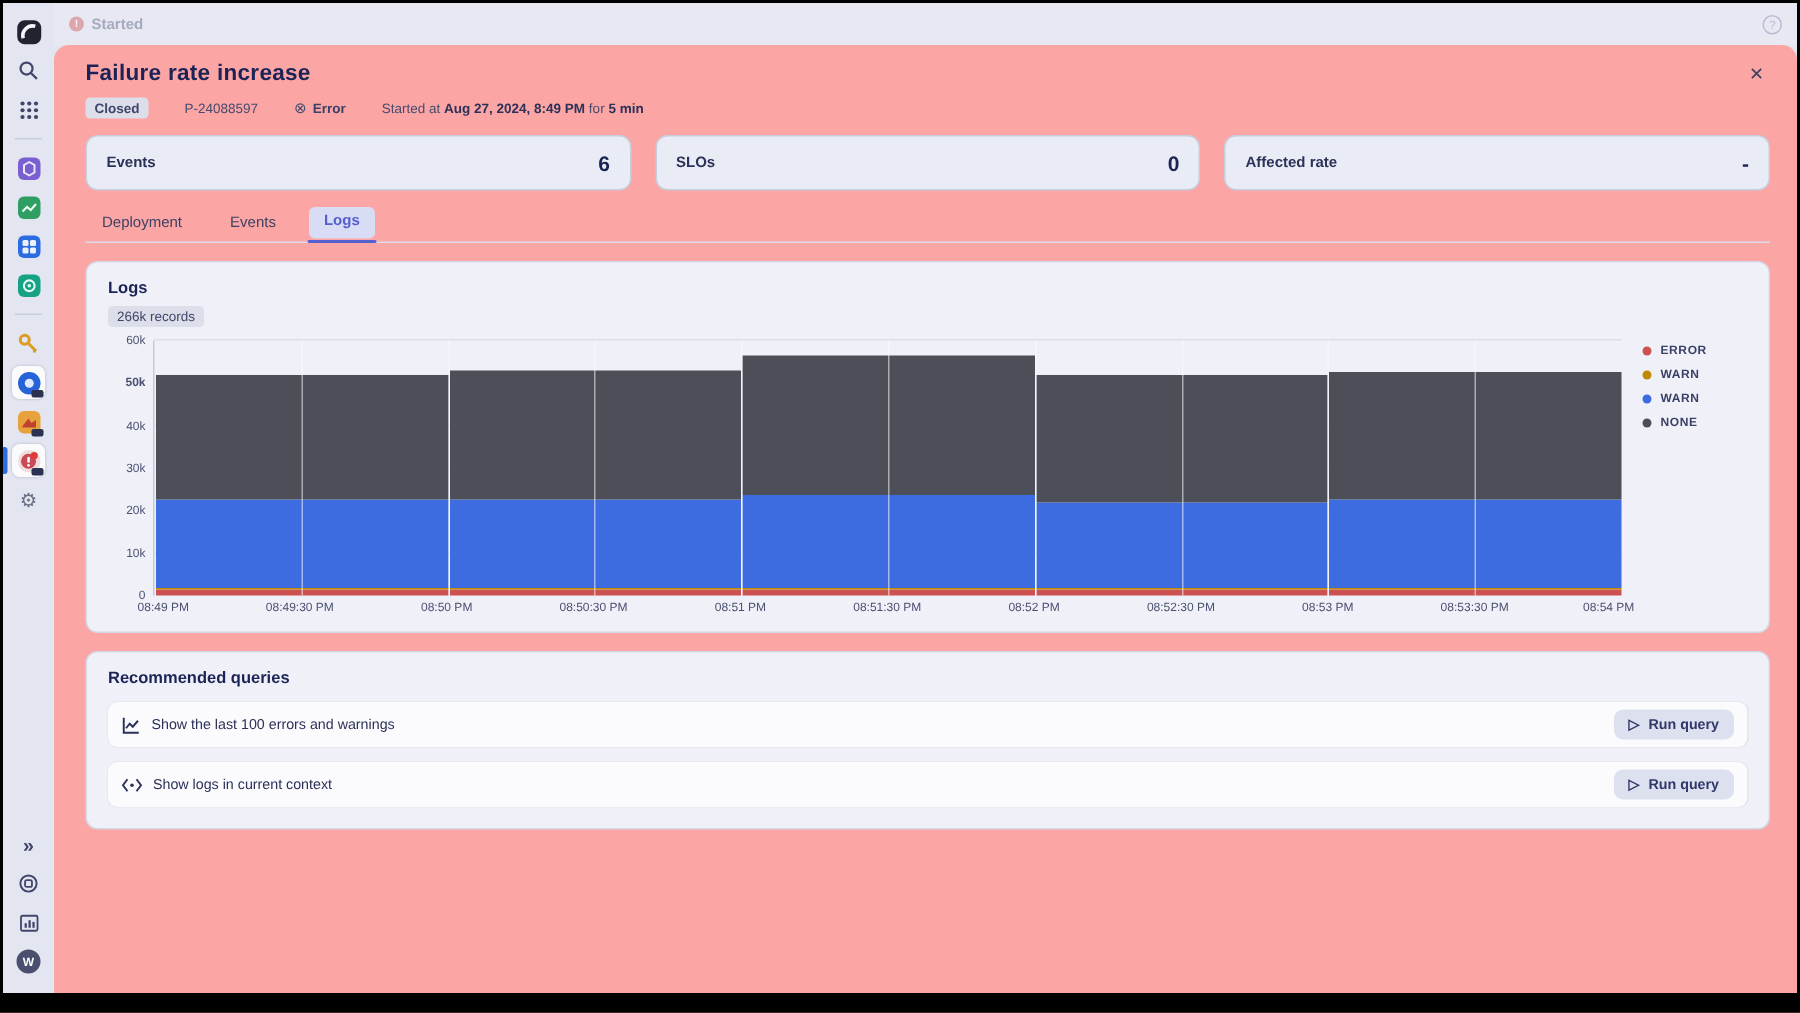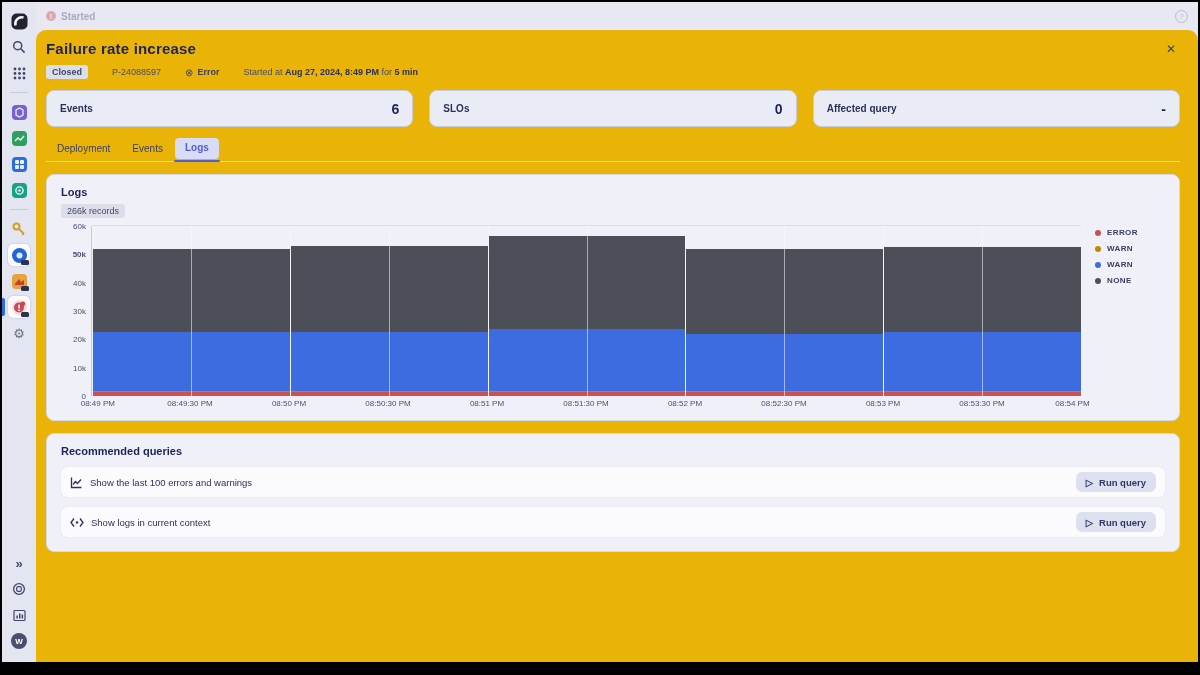--- a/index.html
+++ b/index.html
@@ -18,39 +18,39 @@
   .glyph { color:#41466b; font-size:13px; line-height:1; }
   .avatar { width:16px; height:16px; border-radius:50%; background:#4a4f6e; color:#fff; font-size:8px; font-weight:bold; display:flex; align-items:center; justify-content:center; }
 
   
   .main { flex:1; display:flex; flex-direction:column; min-width:0; }
   .topbar { height:28px; display:flex; align-items:center; padding:0 10px; background:#e7e8f2; flex-shrink:0; }
   .top-tab { display:flex; align-items:center; gap:5px; font-size:10px; color:#9aa0b8; font-weight:bold; opacity:.85; cursor:pointer; }
   .top-tab .prob-dot { width:10px; height:10px; border-radius:50%; background:#d98087; color:#fff; font-size:7px; font-weight:bold; display:flex; align-items:center; justify-content:center; opacity:.75; }
   .top-help { margin-left:auto; width:13px; height:13px; border-radius:50%; border:1px solid #b9bdd2; color:#b9bdd2; font-size:8px; display:flex; align-items:center; justify-content:center; }
 
-  .content { flex:1; background:#eab308; border-radius:10px 10px 0 0; padding:10px 18px 0 10px; position:relative; overflow:hidden; }
+  .content { flex:1; background:#fca5a5; border-radius:10px 10px 0 0; padding:10px 18px 0 21px; position:relative; overflow:hidden; }
 
   
   .title-row { display:flex; align-items:flex-start; justify-content:space-between; }
   .page-title { font-size:15px; font-weight:bold; color:#1c2356; letter-spacing:.2px; }
   .close-btn { font-size:12px; color:#3c4263; cursor:pointer; padding:2px 4px; }
   .meta-row { display:flex; align-items:center; gap:24px; margin-top:7px; font-size:9px; color:#454b6e; }
   .badge { background:#dcdeea; color:#40466a; border-radius:3px; padding:2px 6px; font-size:9px; font-weight:bold; }
   .err-ic { color:#454b6e; font-size:10px; }
   .meta-strong { font-weight:bold; color:#2b3158; }
 
   
   .stats { display:flex; gap:16px; margin-top:11px; }
   .stat-card { flex:1; height:37px; background:#eaecf5; border:1px solid #c8ccdf; border-radius:8px; display:flex; align-items:center; justify-content:space-between; padding:0 13px; cursor:pointer; }
   .stat-label { font-size:10px; font-weight:bold; color:#2b3158; }
   .stat-value { font-size:14px; font-weight:bold; color:#1c2356; }
 
   
-  .tabs { display:flex; gap:2px; margin-top:11px; border-bottom:1px solid #d9dbe8; padding:0 1px; }
+  .tabs { display:flex; gap:12px; margin-top:11px; border-bottom:1px solid #d9dbe8; padding:0 1px; }
   .tab { position:relative; font-size:10px; color:#3c4263; padding:5px 10px 7px; cursor:pointer; border-radius:4px 4px 0 0; }
   .tab.active { color:#5560d0; background:#d9dcf5; border-radius:4px; margin-bottom:2px; padding:4px 10px; font-weight:bold; }
   .tab.active::after { content:""; position:absolute; left:-1px; right:-1px; bottom:-3px; height:2px; background:#5560d0; border-radius:1px; }
 
   
   .panel { border:1px solid #d5d8e6; background:#f0f1f8; border-radius:8px; margin-top:12px; padding:11px 14px 8px; }
   .panel-title { font-size:11px; font-weight:bold; color:#1c2356; }
   .records-badge { display:inline-block; margin-top:6px; background:#dcdeea; color:#40466a; font-size:9px; border-radius:3px; padding:2px 6px; }
 
   
@@ -245,21 +245,21 @@
       <div class="stats">
         <div class="stat-card">
           <span class="stat-label">Events</span>
           <span class="stat-value">6</span>
         </div>
         <div class="stat-card">
           <span class="stat-label">SLOs</span>
           <span class="stat-value">0</span>
         </div>
         <div class="stat-card">
-          <span class="stat-label">Affected query</span>
+          <span class="stat-label">Affected rate</span>
           <span class="stat-value">-</span>
         </div>
       </div>
 
       <div class="tabs">
         <span class="tab">Deployment</span>
         <span class="tab">Events</span>
         <span class="tab active">Logs</span>
       </div>
 

